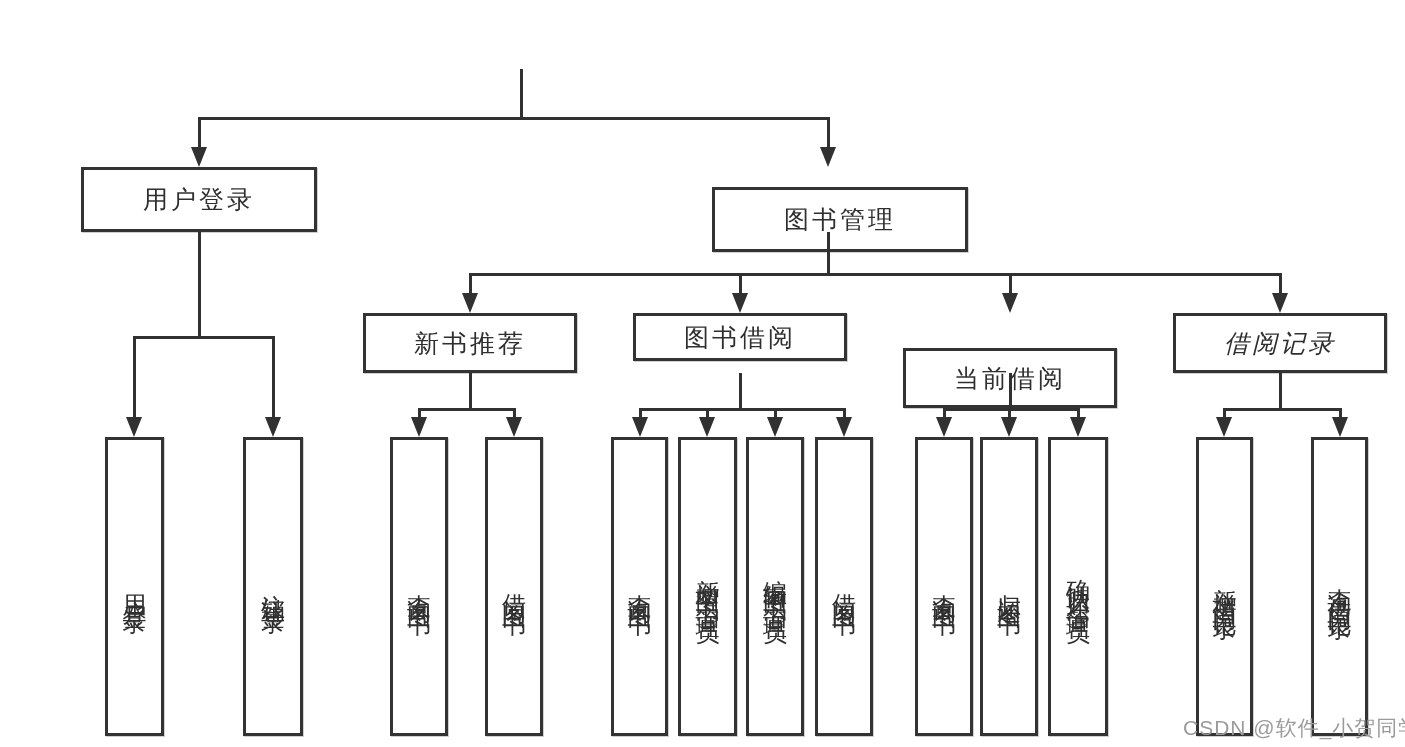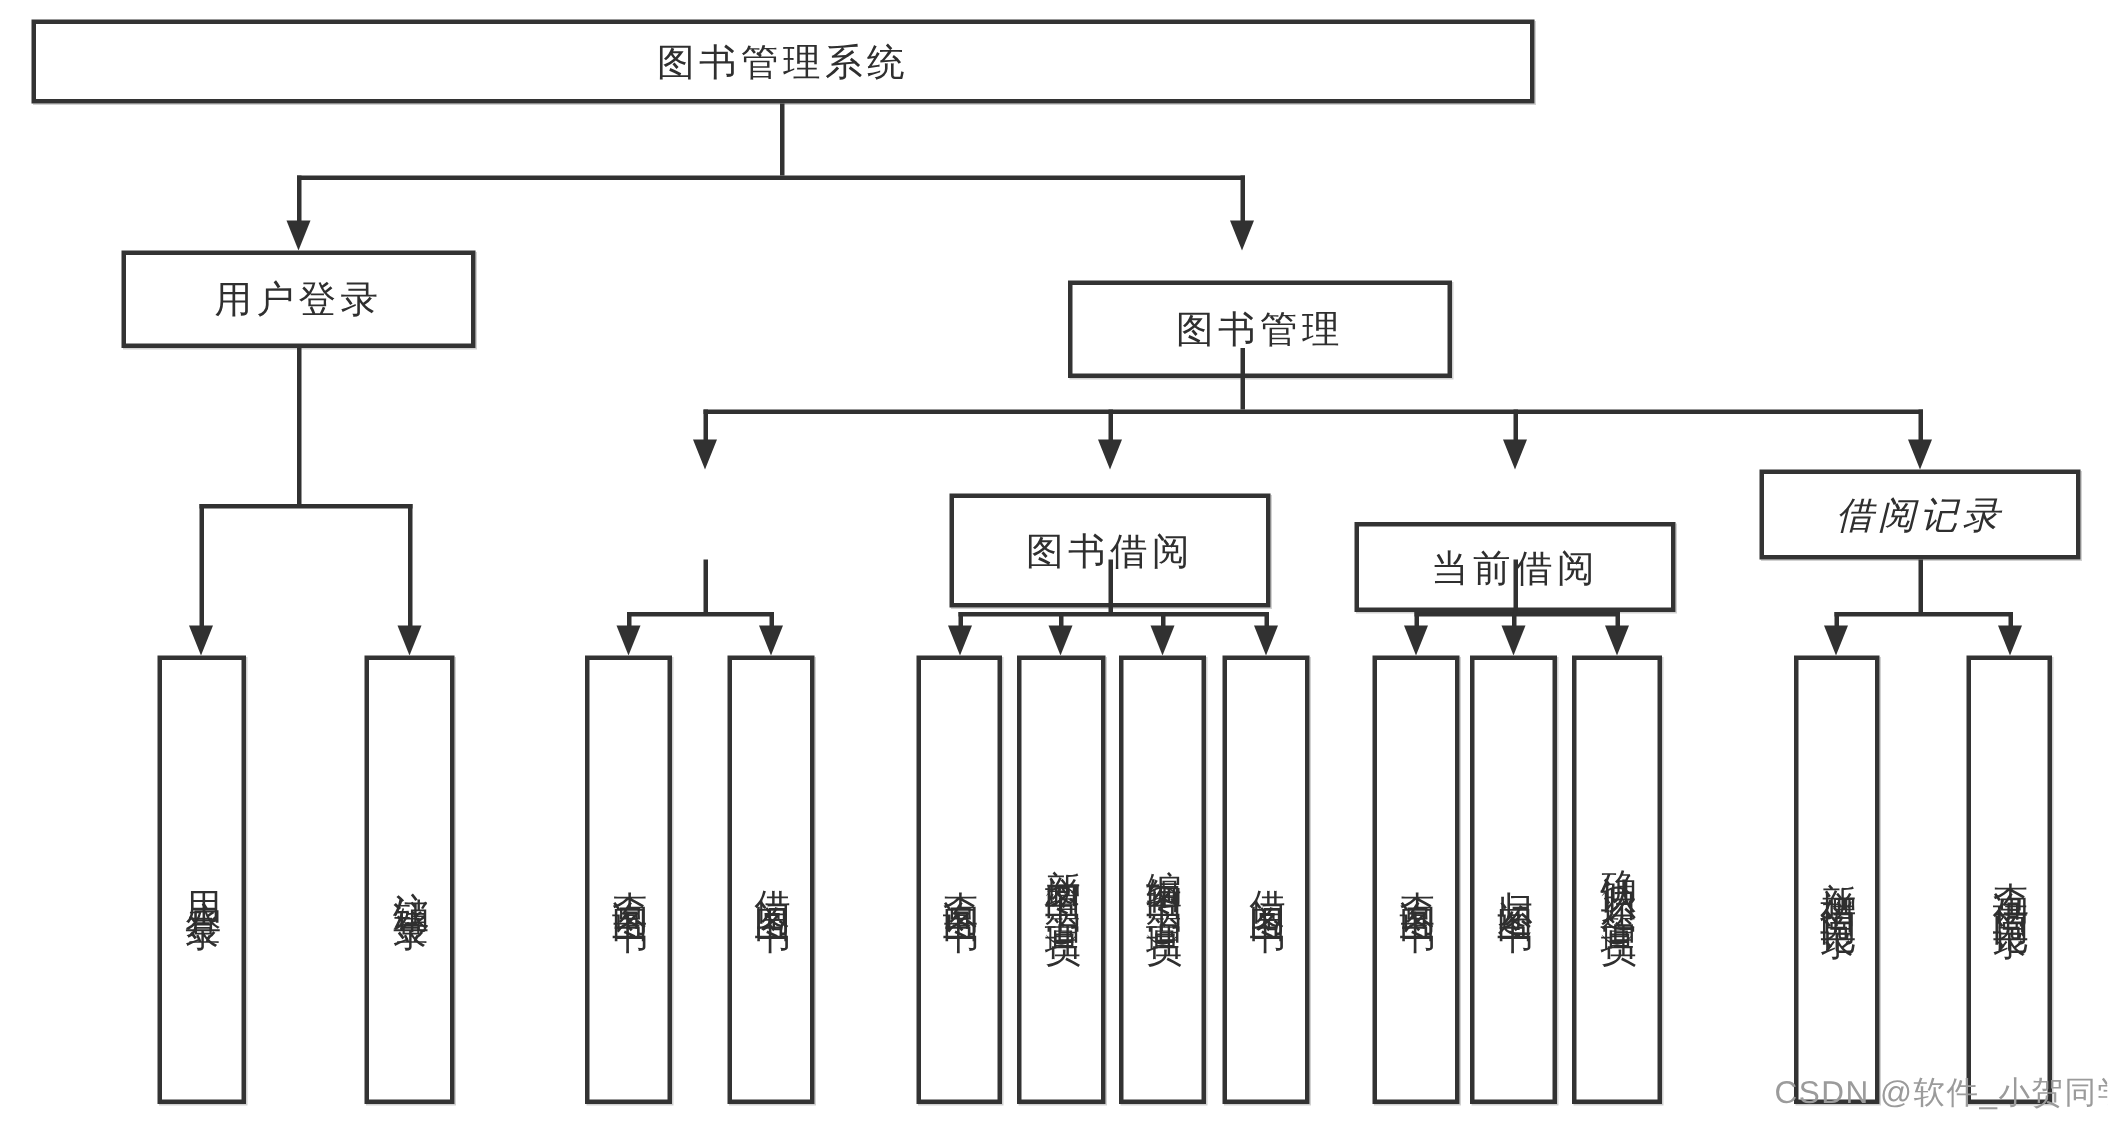--- a/index.html
+++ b/index.html
@@ -54,21 +54,20 @@
     color:#9b9b9b;
     letter-spacing:1px;
     white-space:nowrap;
   }
 </style>
 </head>
 <body>
 
 <div id="canvas">
 
-  <div class="box" style="left:21px;top:13px;width:1002px;height:56px;">图书管理系统</div>
 
   <div class="vline" style="left:520px;top:69px;height:48px;"></div>
   <div class="hline" style="left:198px;top:117px;width:632px;"></div>
   <div class="vline" style="left:198px;top:117px;height:32px;"></div>
   <div class="arr" style="left:191px;top:147px;"></div>
   <div class="vline" style="left:827px;top:117px;height:32px;"></div>
   <div class="arr" style="left:820px;top:147px;"></div>
 
   <div class="box" style="left:81px;top:167px;width:236px;height:65px;">用户登录</div>
   <div class="box" style="left:712px;top:167px;width:256px;height:65px;margin-top:20px;">图书管理</div>
@@ -84,21 +83,22 @@
   <div class="hline" style="left:469px;top:273px;width:813px;"></div>
   <div class="vline" style="left:469px;top:273px;height:22px;"></div>
   <div class="arr" style="left:462px;top:293px;"></div>
   <div class="vline" style="left:739px;top:273px;height:22px;"></div>
   <div class="arr" style="left:732px;top:293px;"></div>
   <div class="vline" style="left:1009px;top:273px;height:22px;"></div>
   <div class="arr" style="left:1002px;top:293px;"></div>
   <div class="vline" style="left:1279px;top:273px;height:22px;"></div>
   <div class="arr" style="left:1272px;top:293px;"></div>
 
-  <div class="box" style="left:633px;top:313px;width:214px;height:76px;margin-top:16px;">图书借阅</div>
+  <div class="box" style="left:363px;top:313px;width:214px;height:60px;">新书推荐</div>
+  <div class="box" style="left:633px;top:313px;width:214px;height:48px;">图书借阅</div>
   <div class="box" style="left:903px;top:313px;width:214px;height:60px;margin-top:35px;">当前借阅</div>
   <div class="box" style="left:1173px;top:313px;width:214px;height:60px;font-style:italic;">借阅记录</div>
 
   <div class="vline" style="left:469px;top:373px;height:35px;"></div>
   <div class="hline" style="left:418px;top:408px;width:98px;"></div>
   <div class="vline" style="left:418px;top:408px;height:11px;"></div>
   <div class="arr" style="left:411px;top:417px;"></div>
   <div class="vline" style="left:513px;top:408px;height:11px;"></div>
   <div class="arr" style="left:506px;top:417px;"></div>
 

